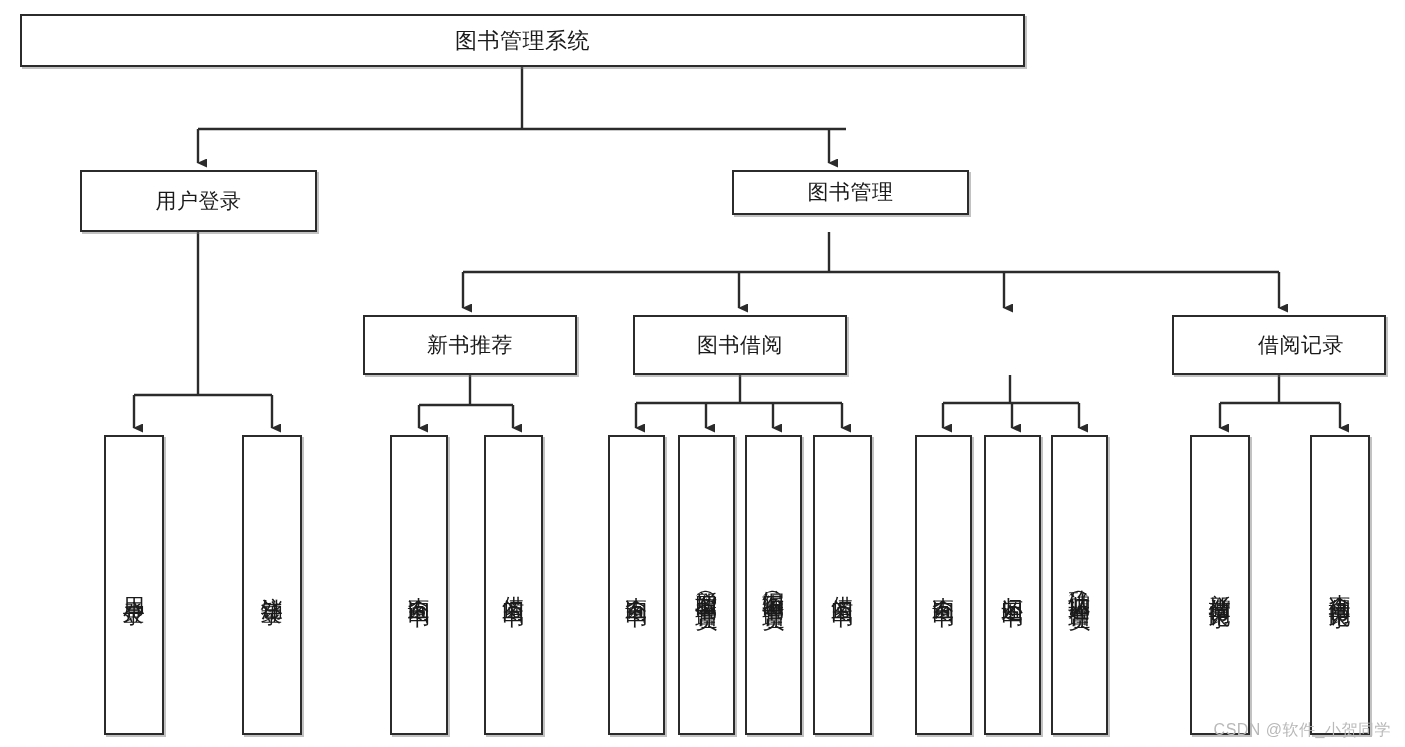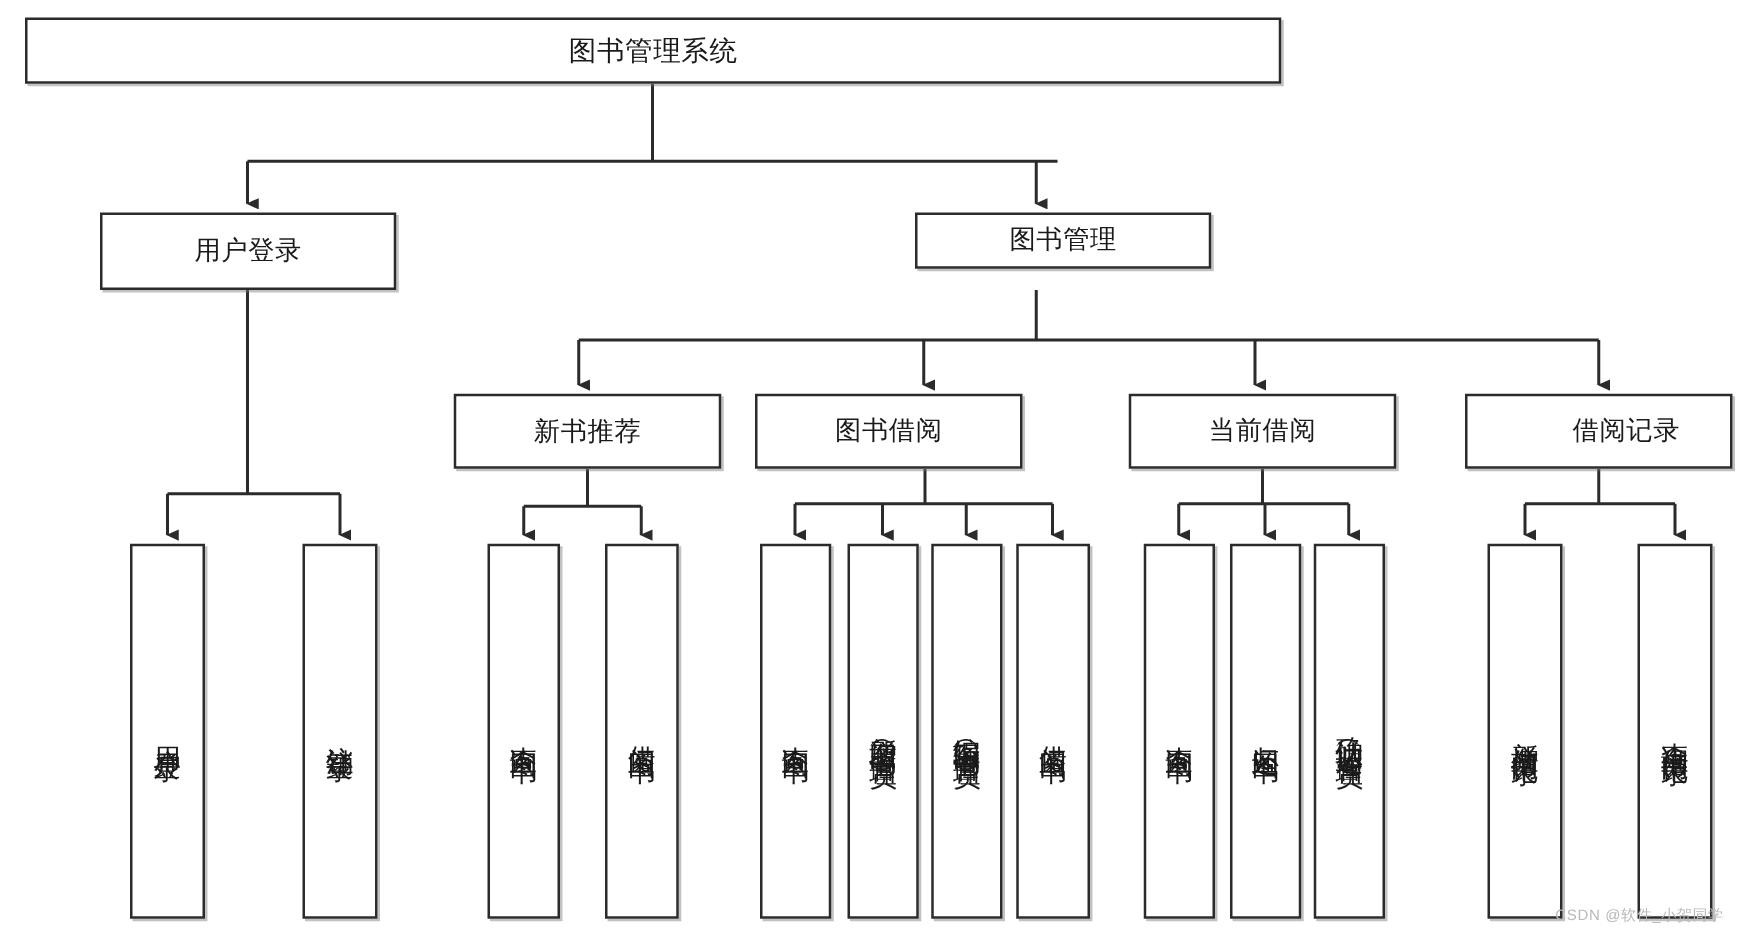--- a/index.html
+++ b/index.html
@@ -51,23 +51,23 @@
     font-size: 22px;
     line-height: 1.35;
     letter-spacing: 3px;
     white-space: normal;
     max-height: 100%;
     text-align: center;
   }
   .node.root .label { font-size: 22px; }
   .watermark {
     position: absolute;
-    right: 26px;
+    right: 14px;
     bottom: 6px;
-    font-size: 12px;
+    font-size: 16px;
     color: #b9b9b9;
     letter-spacing: 0.5px;
     white-space: nowrap;
   }
 </style>
 </head>
 <body>
 
 <div id="canvas" style="background: rgb(255, 255, 255);">
 
@@ -128,25 +128,22 @@
   <div class="node" style="left: 80px; top: 170px; width: 237px; height: 62px; background: rgb(255, 255, 255); border-color: rgb(43, 43, 43);">
     <span class="label">用户登录</span>
   </div>
   <div class="node" style="left: 732px; top: 170px; width: 237px; height: 45px; background: rgb(255, 255, 255); border-color: rgb(43, 43, 43);">
     <span class="label">图书管理</span>
   </div>
 
   <div class="node" style="left: 363px; top: 315px; width: 214px; height: 60px; background: rgb(255, 255, 255); border-color: rgb(43, 43, 43); font-family: Liberation Serif, serif;">
     <span class="label">新书推荐</span>
   </div>
-  <div class="node" style="left: 604px; top: 315px; width: 214px; height: 60px; background: rgb(255, 255, 255); border-color: rgb(43, 43, 43);">
+  <div class="node" style="left: 633px; top: 315px; width: 214px; height: 60px; background: rgb(255, 255, 255); border-color: rgb(43, 43, 43);">
     <span class="label">图书借阅</span>
-  </div>
-  <div class="node" style="left: 903px; top: 315px; width: 214px; height: 60px; background: rgb(255, 255, 255); border-color: rgb(43, 43, 43);">
-    <span class="label">当前借阅</span>
   </div>
   <div class="node" style="left: 1172px; top: 315px; width: 214px; height: 60px; background: rgb(255, 255, 255); border-color: rgb(43, 43, 43); padding-left: 44px;">
     <span class="label">借阅记录</span>
   </div>
 
   <div class="node vertical" style="left: 104px; top: 435px; width: 60px; height: 300px; background: rgb(255, 255, 255); border-color: rgb(43, 43, 43);">
     <span class="label">用户登录</span>
   </div>
   <div class="node vertical" style="left: 242px; top: 435px; width: 60px; height: 300px; background: rgb(255, 255, 255); border-color: rgb(43, 43, 43);">
     <span class="label">注销登录</span>

